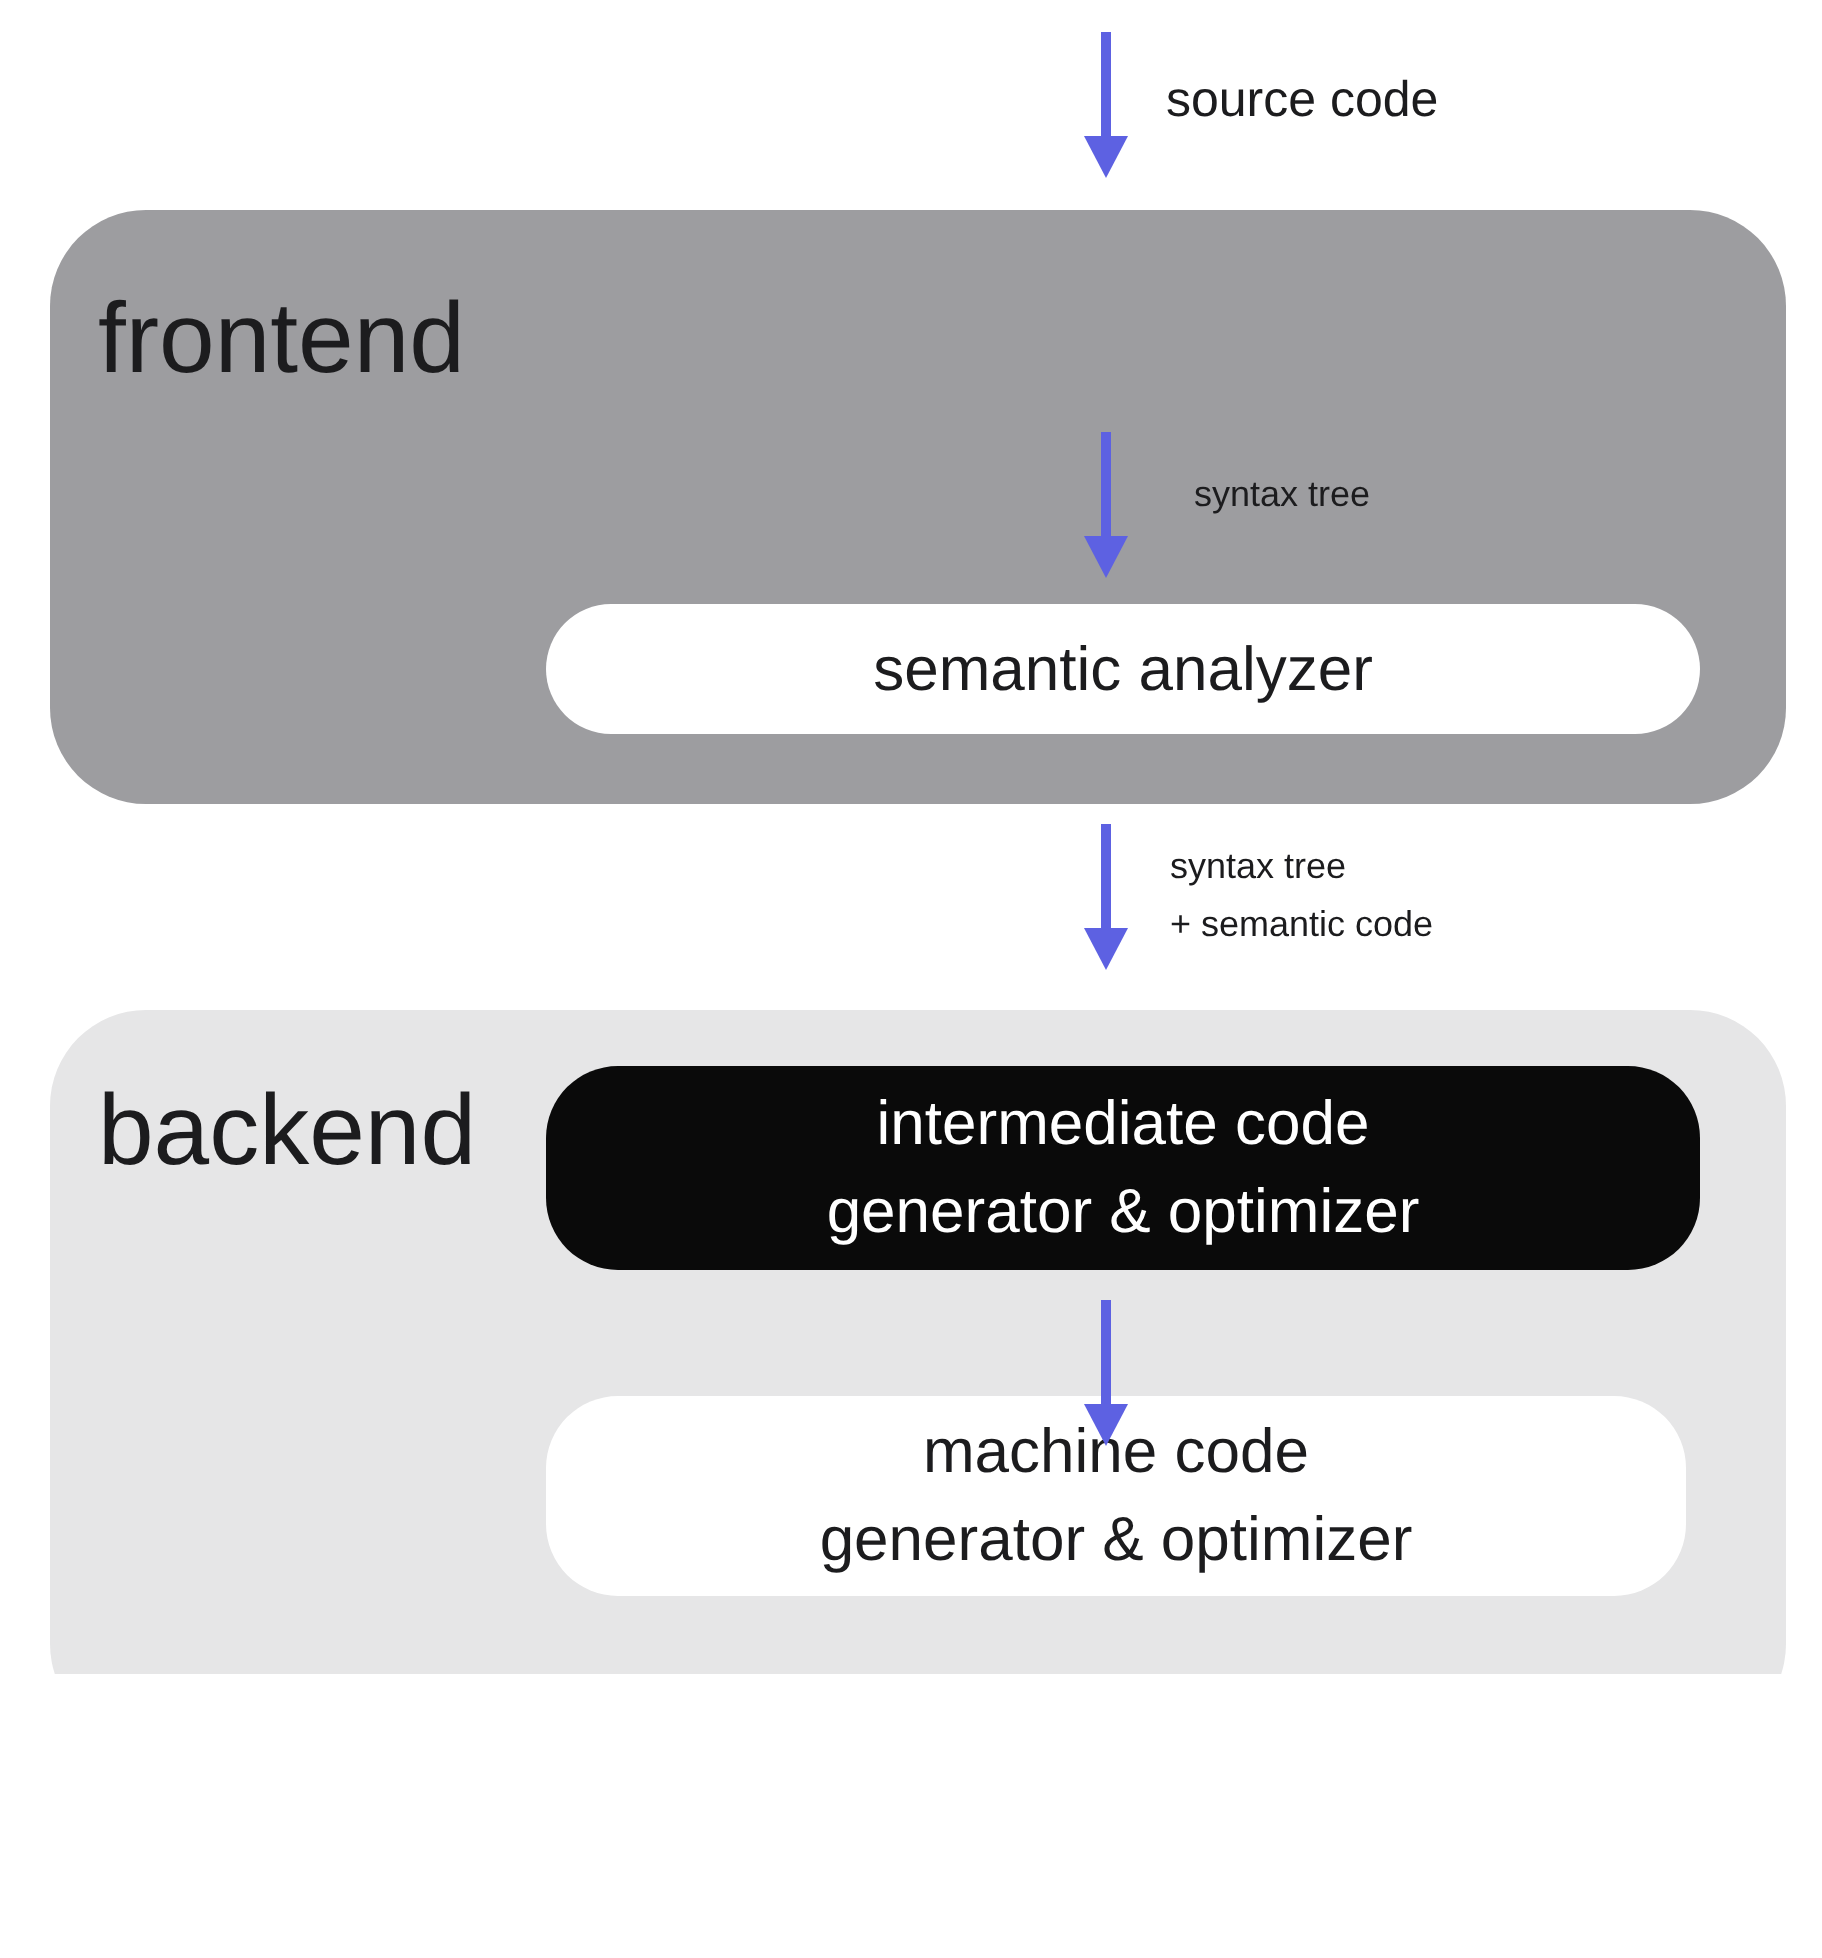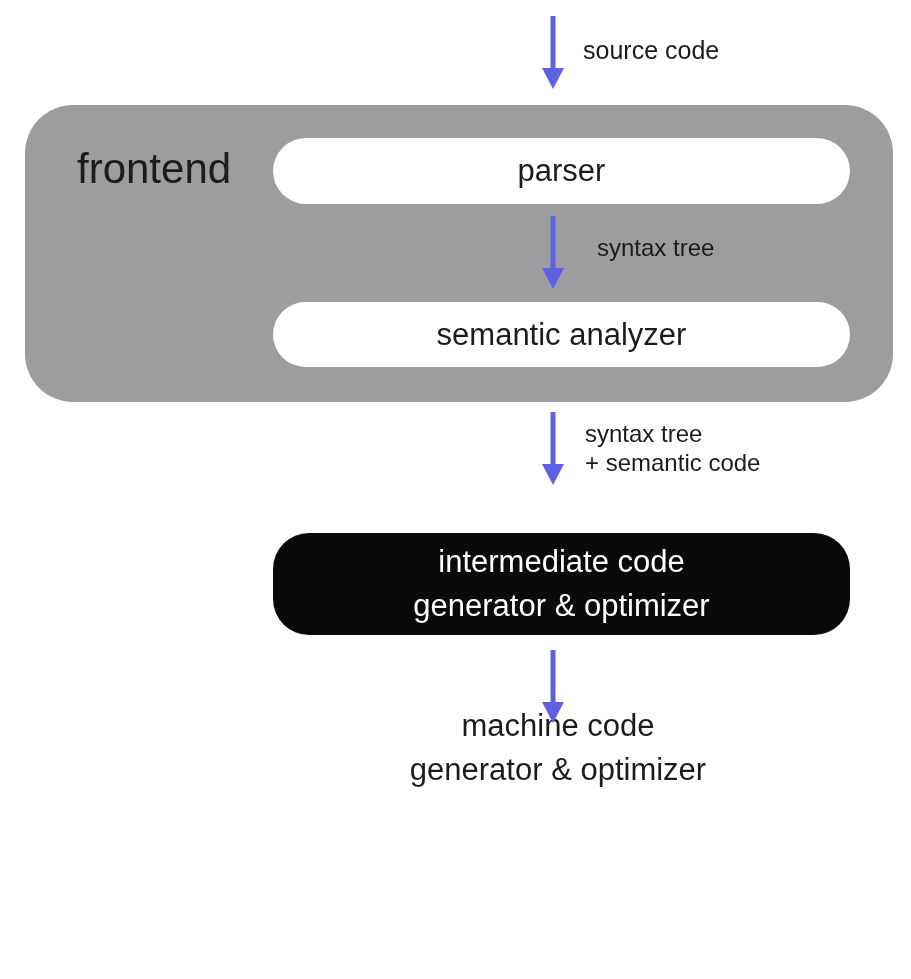--- a/index.html
+++ b/index.html
@@ -27,22 +27,22 @@
     height: 297px;
     background: var(--frontend-bg, #9d9da0);
   }
   .backend-box {
     top: 505px;
     height: 365px;
     background: var(--backend-bg, #e6e6e7);
   }
   .group-title {
     position: absolute;
-    left: 52px;
-    font-size: 42px;
+    left: 24px;
+    font-size: 50px;
     line-height: 46px;
     color: var(--text-dark, #1c1c1e);
     white-space: nowrap;
   }
   .frontend-box .group-title { top: 41px; }
   .backend-box  .group-title { top: 37px; }
 
   .pill {
     position: absolute;
     left: 273px;
@@ -80,21 +80,21 @@
   .arrow svg { display: block; width: 26px; height: 74px; }
   .arrow-top  { top: 16px;  }
   .arrow-ft   { top: 216px; }
   .arrow-mid  { top: 412px; }
   .arrow-ir   { top: 650px; }
   .arrow-out  { top: 889px; }
 
   .arrow-label {
     position: absolute;
     color: var(--text-dark, #1c1c1e);
-    font-size: 24px;
+    font-size: 18px;
     line-height: 29px;
     white-space: nowrap;
     z-index: 3;
   }
   .label-source   { left: 583px; top: 36px;  font-size: 25px; }
   .label-syntax   { left: 597px; top: 233px; }
   .label-synsem   { left: 585px; top: 419px; }
   .label-ir       { left: 583px; top: 658px; }
   .label-target   { left: 583px; top: 844px; font-size: 32px; }
 
@@ -121,23 +121,20 @@
     </svg>
   </div>
   <div class="arrow-label label-source">
     <span>source code</span>
   </div>
 
   <div class="group-box frontend-box">
     <div class="group-title">frontend</div>
   </div>
 
-  <div class="pill pill-light pill-parser">
-    <span>parser</span>
-  </div>
 
   <div class="arrow arrow-ft">
     <svg viewBox="0 0 26 74" aria-hidden="true">
       <rect x="10.5" y="0" width="5" height="54" fill="currentColor"></rect>
       <polygon points="2,52 24,52 13,73" fill="currentColor"></polygon>
     </svg>
   </div>
   <div class="arrow-label label-syntax">
     <span>syntax tree</span>
   </div>
@@ -150,20 +147,23 @@
     <svg viewBox="0 0 26 74" aria-hidden="true">
       <rect x="10.5" y="0" width="5" height="54" fill="currentColor"></rect>
       <polygon points="2,52 24,52 13,73" fill="currentColor"></polygon>
     </svg>
   </div>
   <div class="arrow-label label-synsem">
     <div>syntax tree</div>
     <div>+ semantic code</div>
   </div>
 
+  <div class="group-box backend-box">
+    <div class="group-title">backend</div>
+  </div>
 
   <div class="pill pill-dark pill-icg">
     <div>intermediate code</div>
     <div>generator &amp; optimizer</div>
   </div>
 
   <div class="arrow arrow-ir">
     <svg viewBox="0 0 26 74" aria-hidden="true">
       <rect x="10.5" y="0" width="5" height="54" fill="currentColor"></rect>
       <polygon points="2,52 24,52 13,73" fill="currentColor"></polygon>

